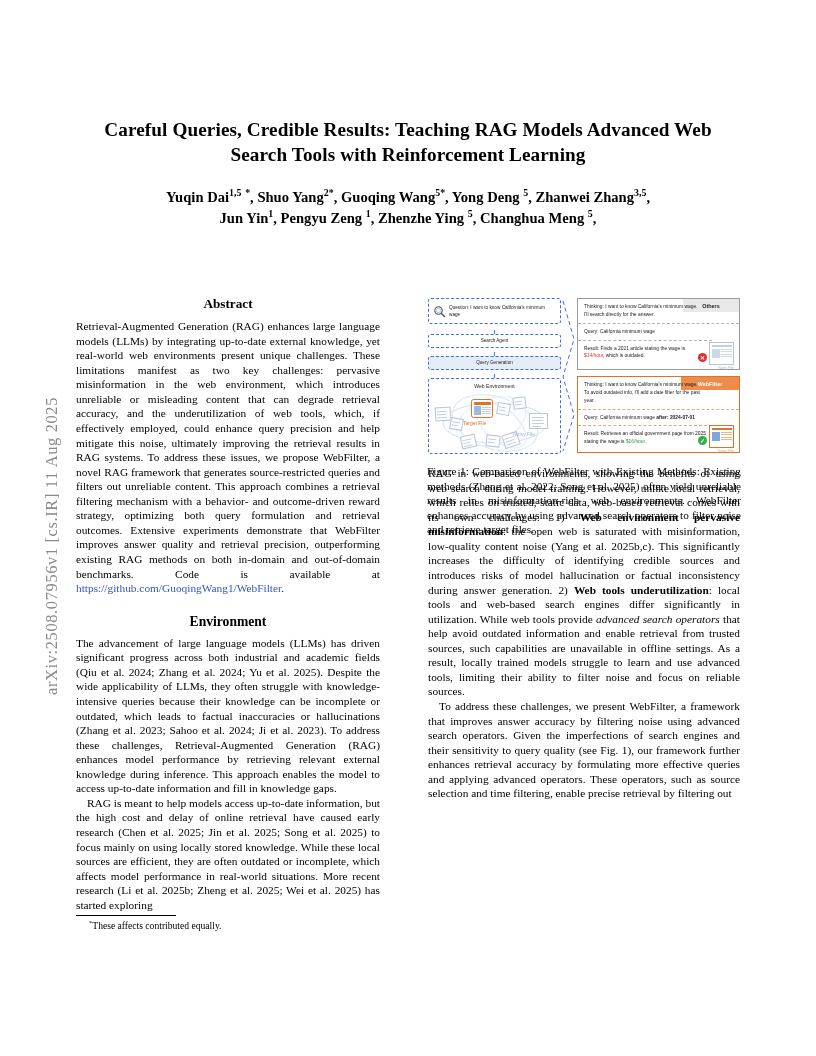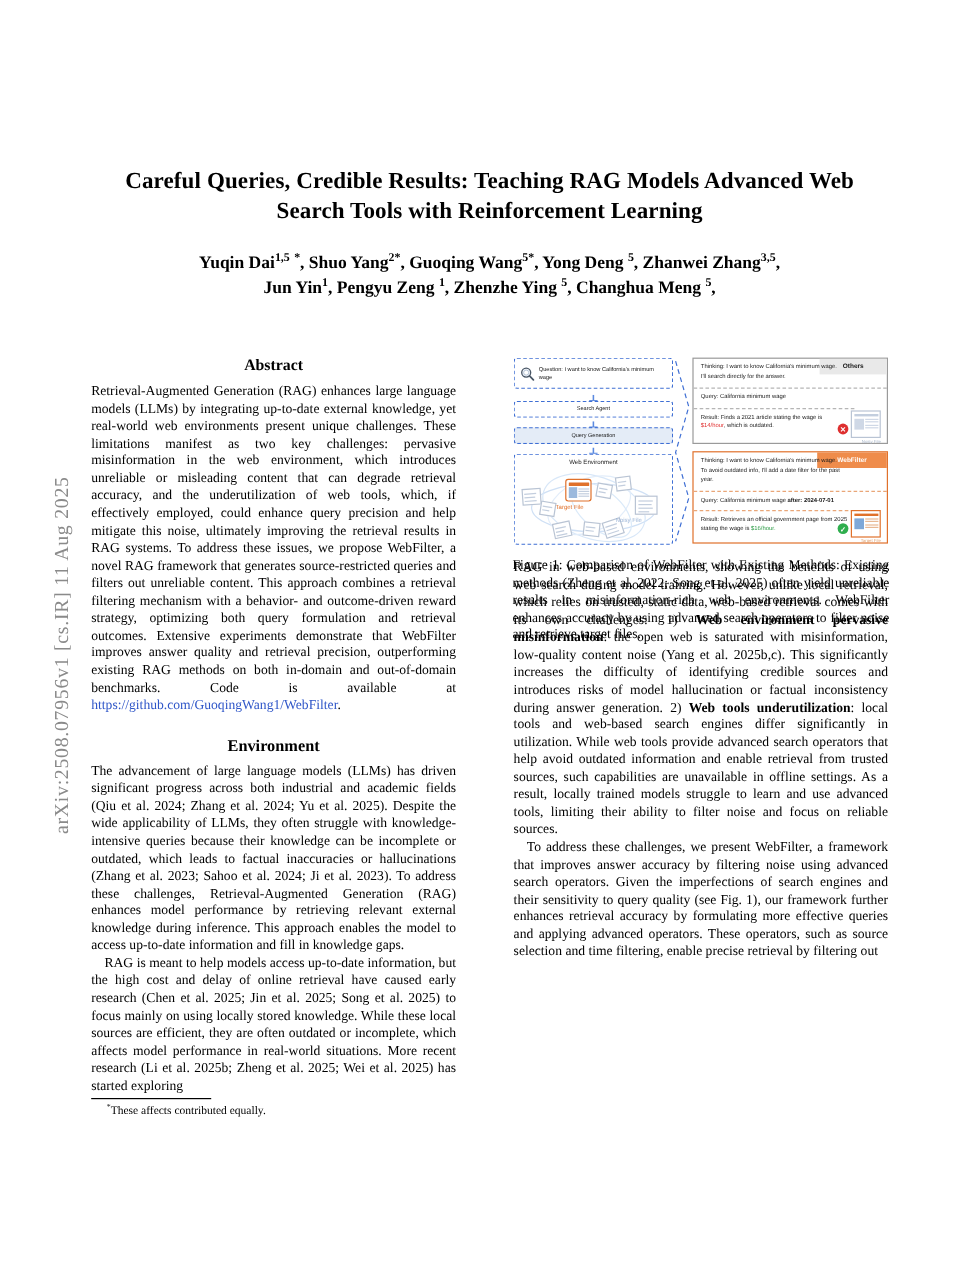--- a/index.html
+++ b/index.html
@@ -22,21 +22,21 @@
     transform-origin:center center;
     font-family:"Liberation Serif", serif;
     font-size:16.5px;
     letter-spacing:.6px;
     color:#8a8a8a;
     text-align:center;
     white-space:nowrap;
   }
 
   
-  .titleblock{position:absolute;left:76px;top:140px;width:664px;text-align:center;}
+  .titleblock{position:absolute;left:76px;top:118px;width:664px;text-align:center;}
   .paper-title{
     font-size:19.2px;font-weight:bold;line-height:1.30;margin:0;
     letter-spacing:.1px;
   }
   .authors{
     margin-top:19px;
     font-size:14.6px;font-weight:bold;line-height:1.45;
   }
   .affil{
     margin-top:6px;
@@ -59,21 +59,21 @@
     font-size:11.35px;
     line-height:1.285;
     text-align:justify;
     text-justify:inter-word;
     hyphens:none;
   }
   p.body + p.body{text-indent:11px;}
   .abstract-txt{font-size:11.2px;line-height:1.285;}
   a.link{color:#2f56c8;text-decoration:none;}
   .bi{font-weight:bold;}
-  .it{}
+  .it{font-style:italic;}
 
   
   .footnote{
     position:absolute;left:76px;top:915px;width:304px;
   }
   .fn-rule{width:100px;height:1px;background:#000;margin-bottom:4px;}
   .fn-text{font-size:9.6px;line-height:1.25;padding-left:13px;}
 
   
   .figure{position:absolute;left:427px;top:297px;width:314px;}

